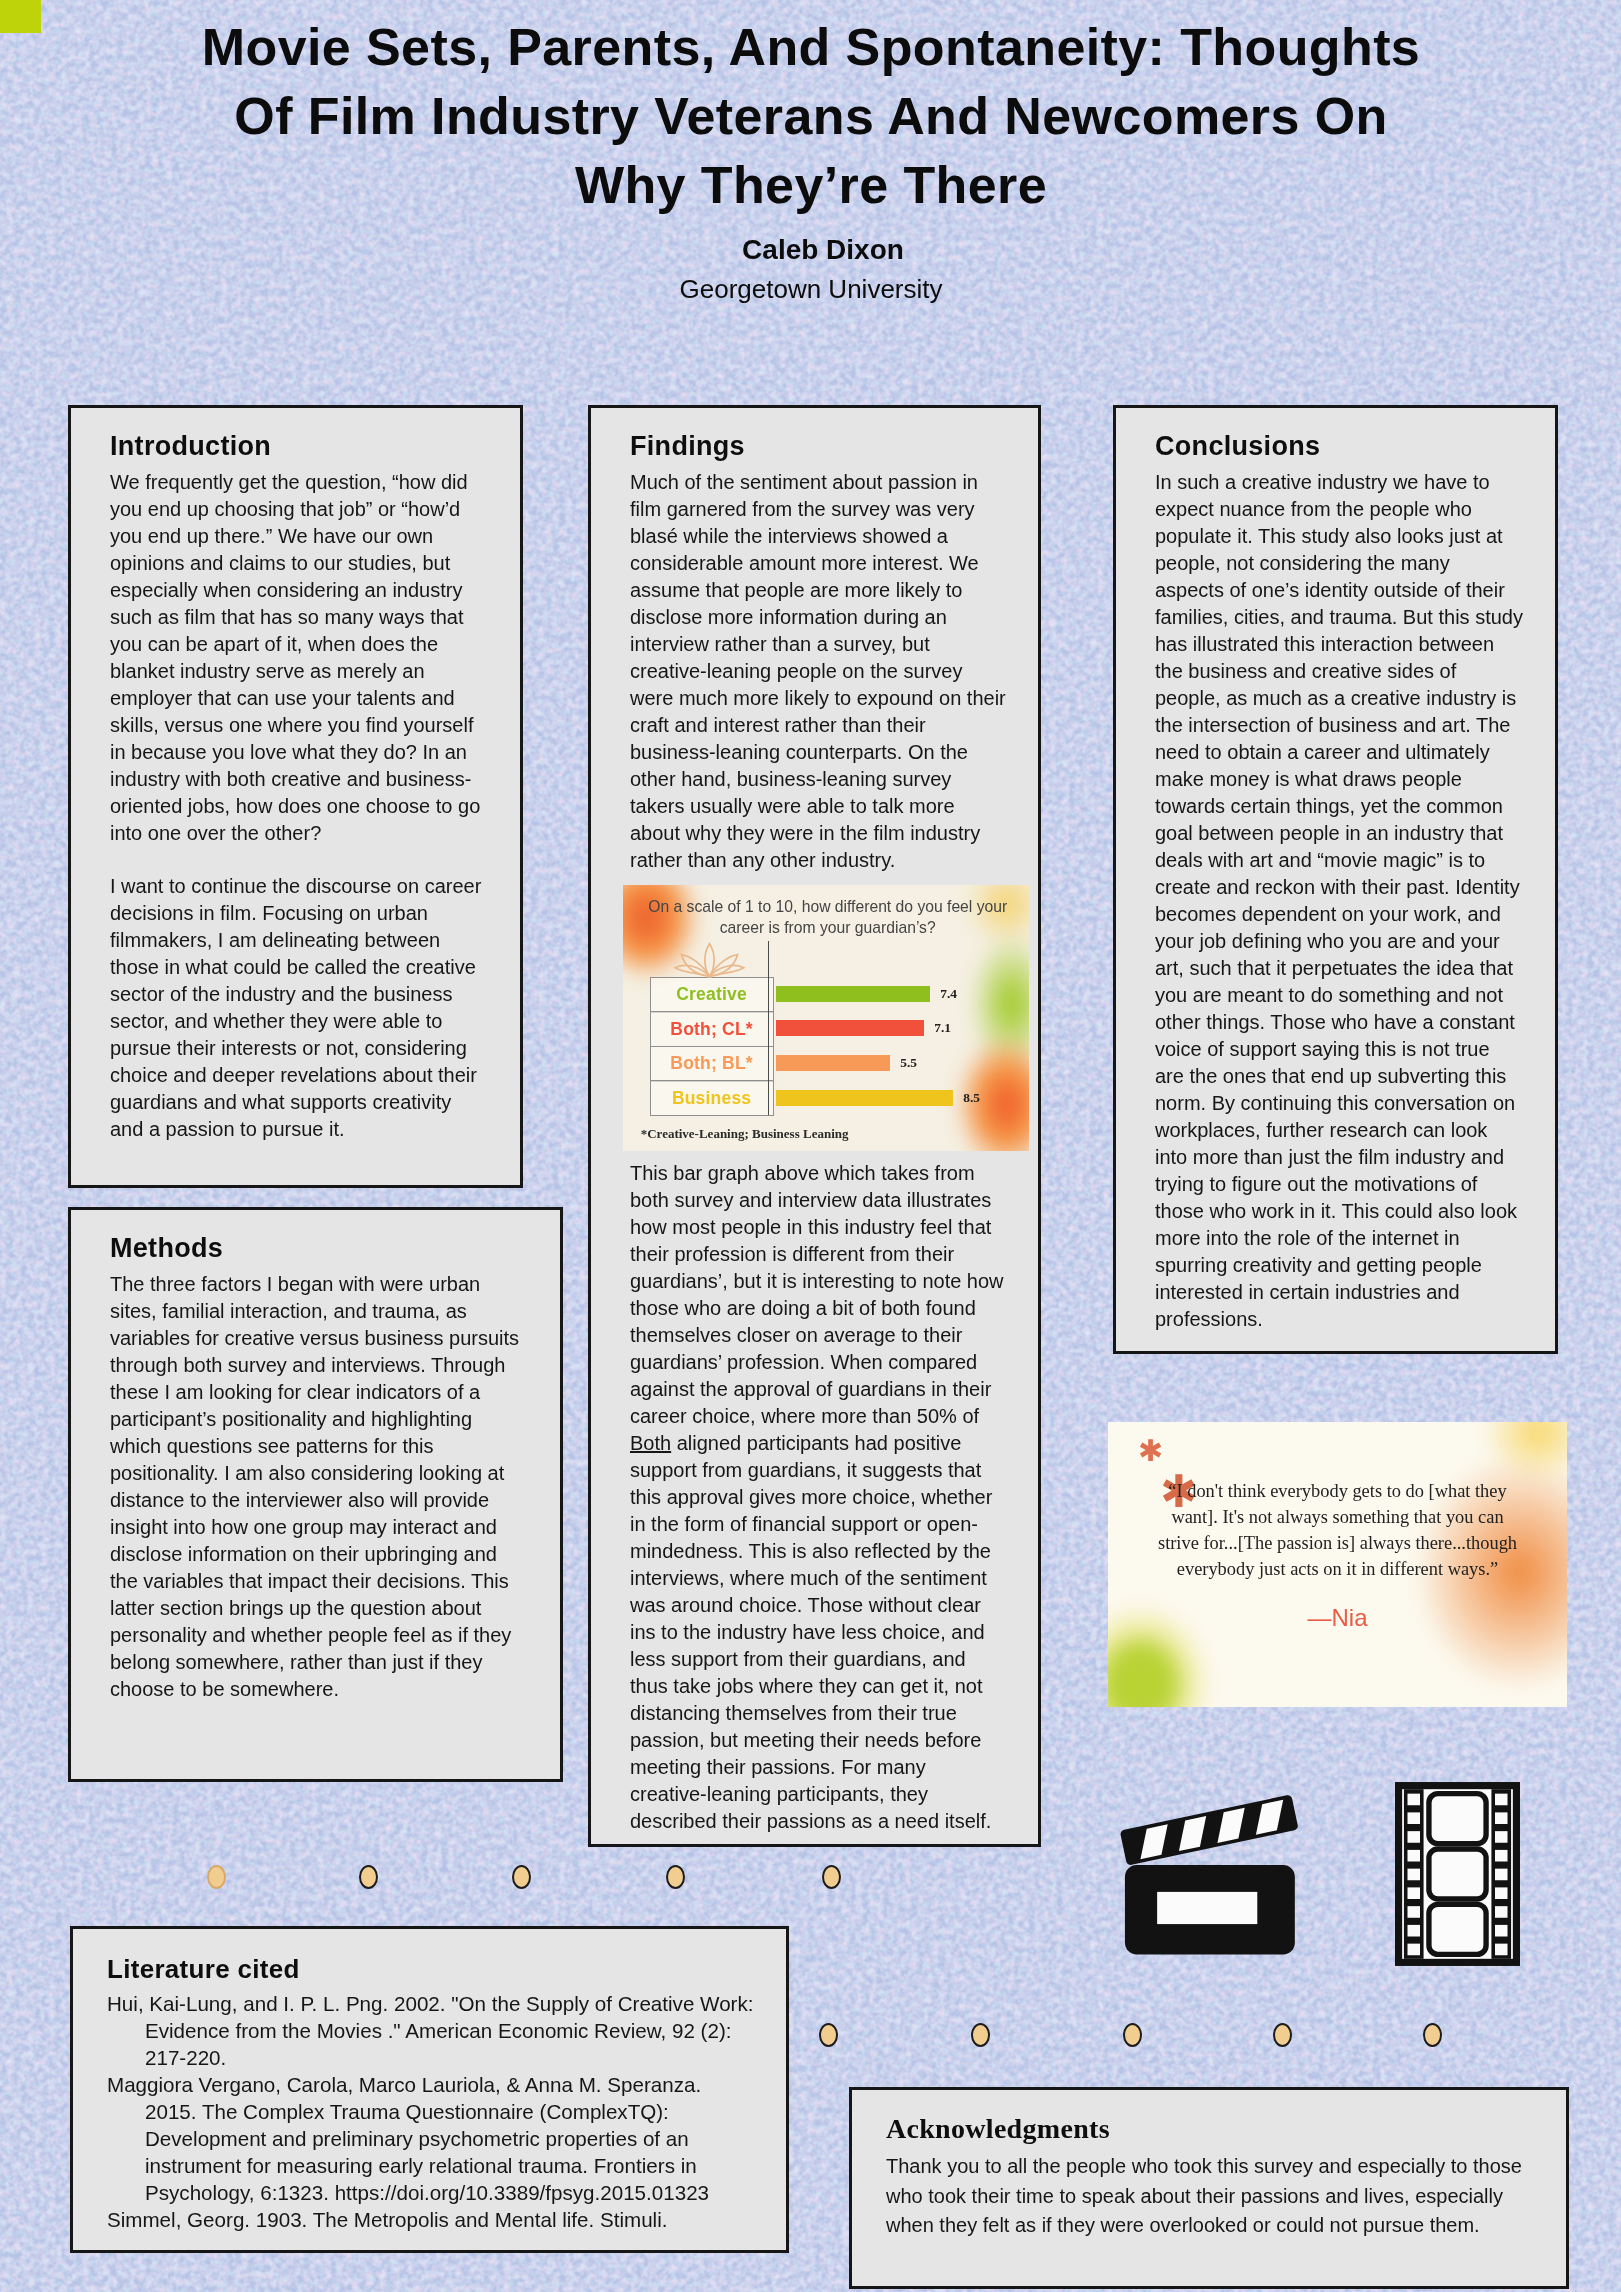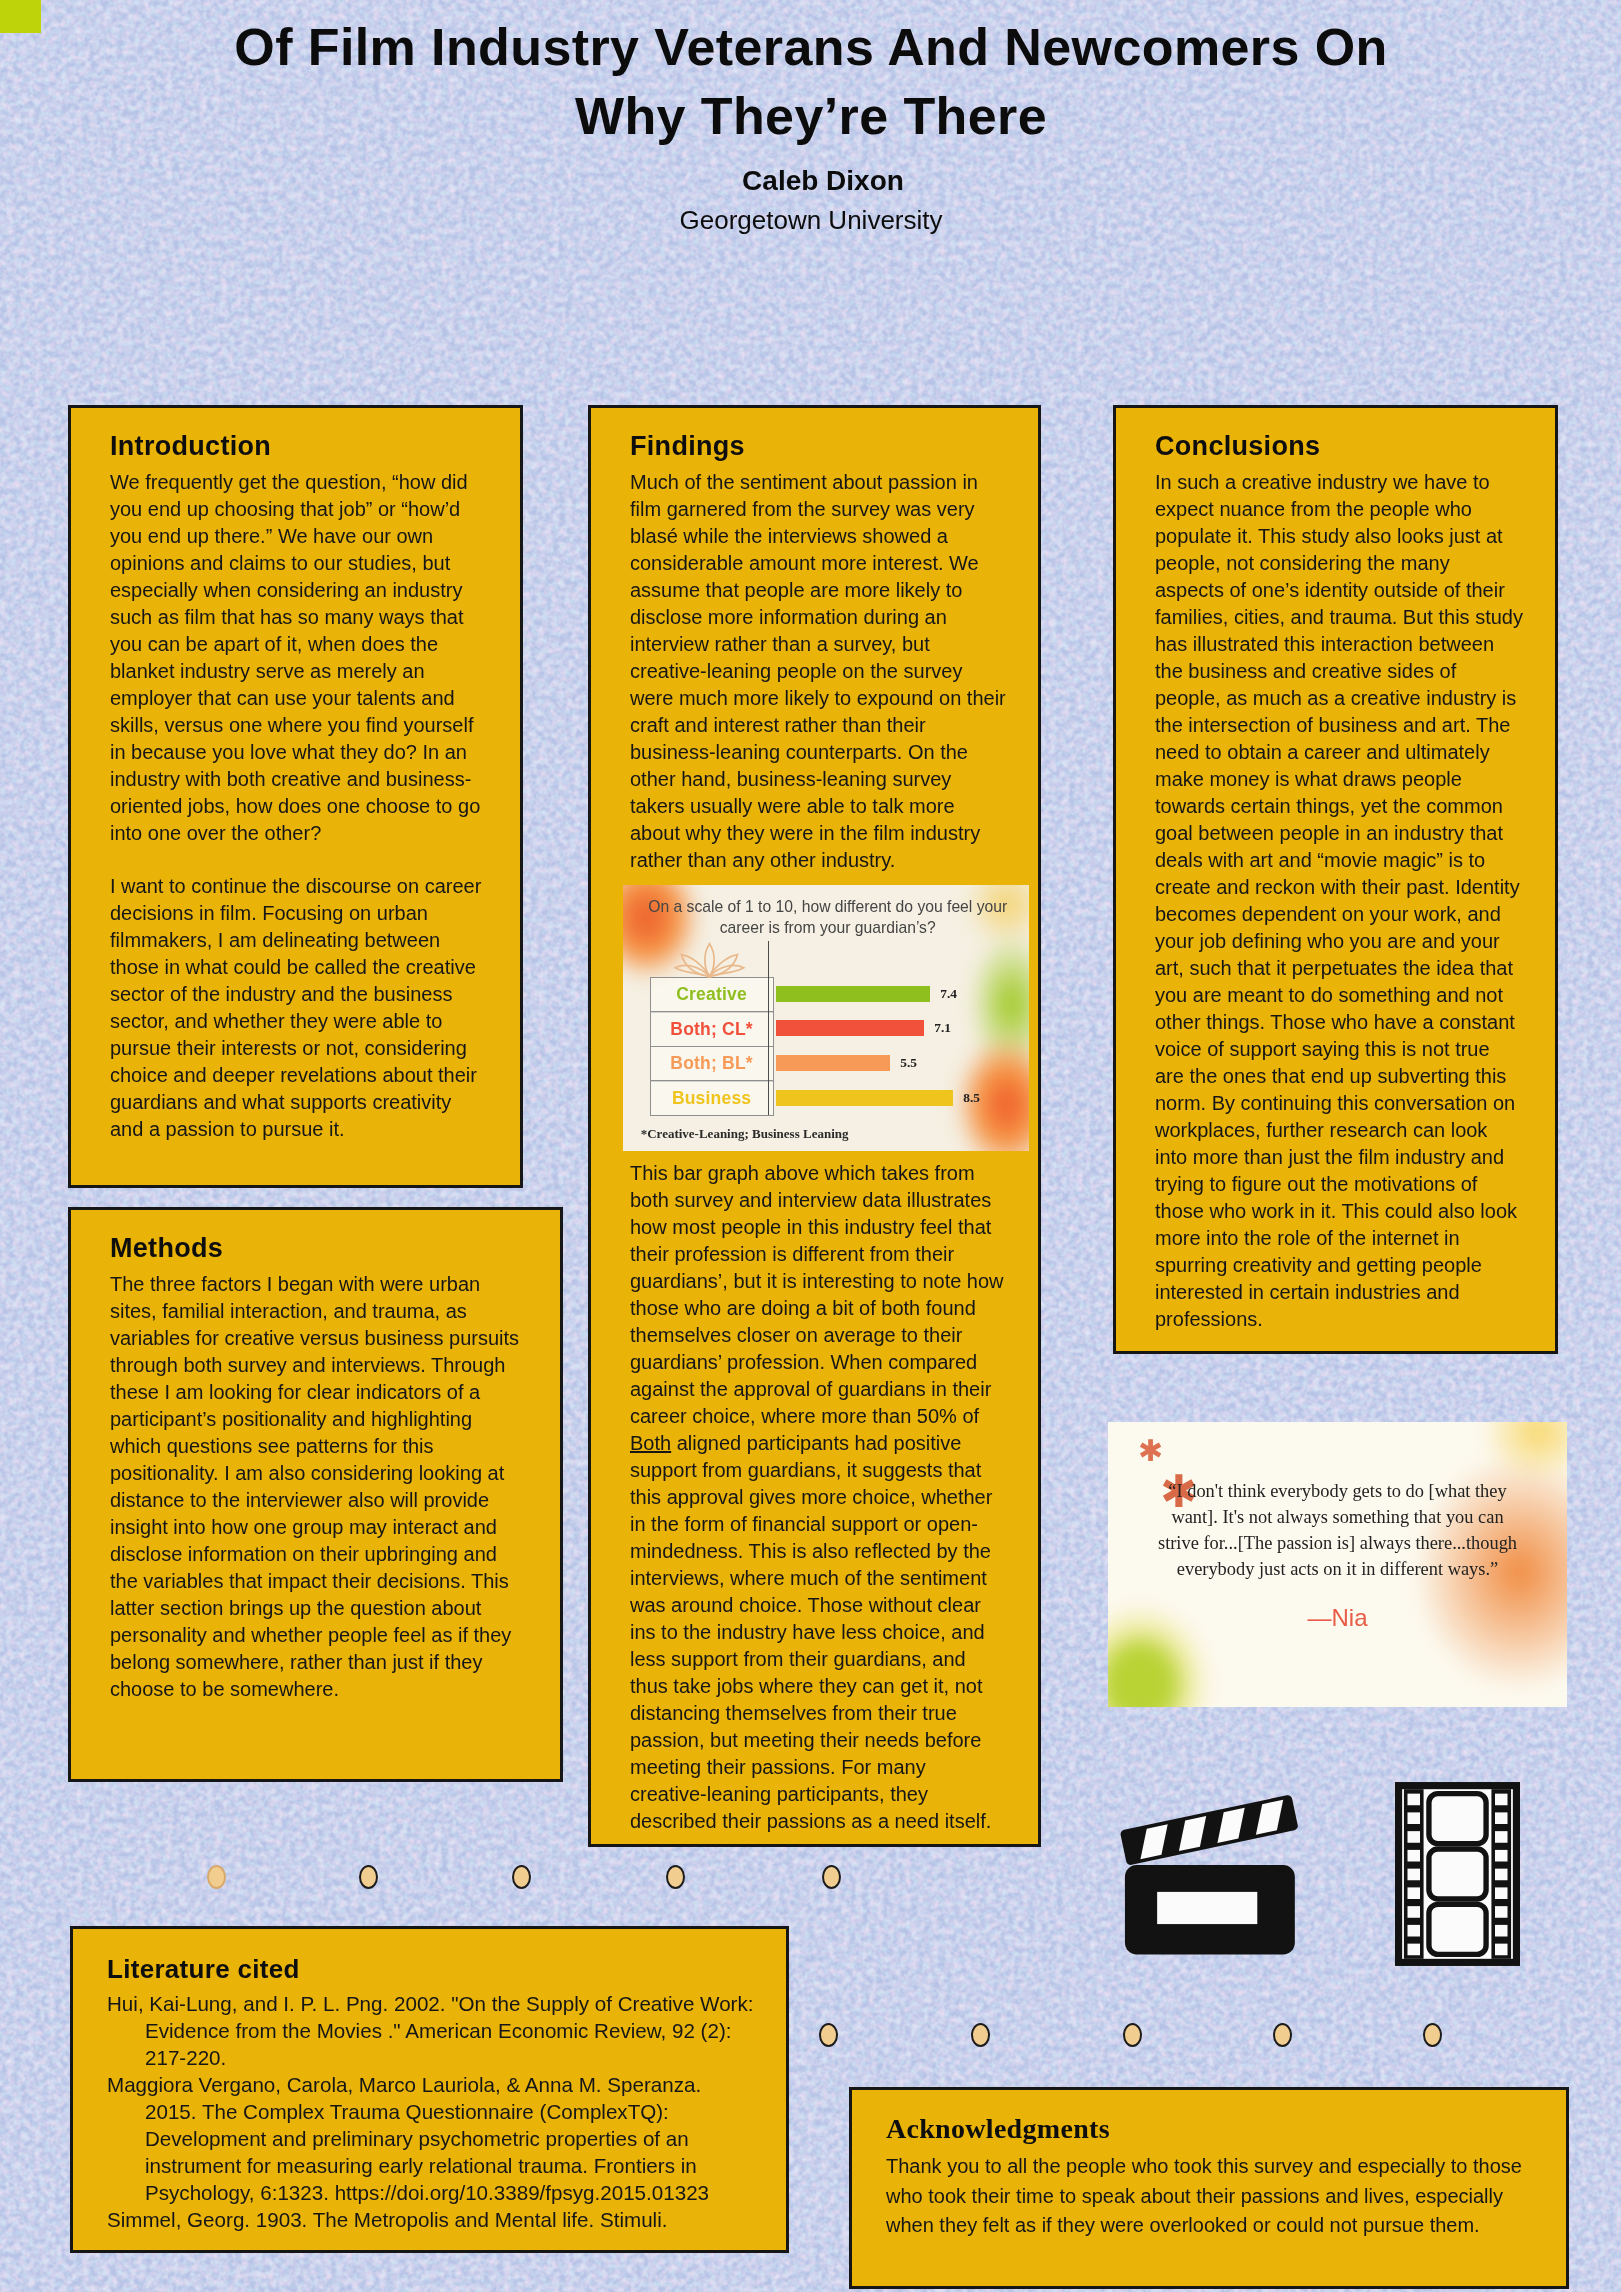--- a/index.html
+++ b/index.html
@@ -8,21 +8,21 @@
   svg.noise-bg { position:absolute; left:0; top:0; width:1622px; height:2293px; z-index:0; }
   .layer { position:absolute; z-index:1; }
 
   .corner-accent { left:0; top:0; width:41px; height:33px; background:#bed30a; }
 
   .title-wrap { left:0; top:12.5px; width:1622px; text-align:center; color:#0c0c0c; }
   .title-line { font-size:52px; font-weight:800; line-height:69px; letter-spacing:0.4px; }
   .author { margin-top:14.3px; font-size:28px; font-weight:700;padding-left:24px; }
   .affiliation { margin-top:8px; font-size:26px; font-weight:400; }
 
-  .panel { background:#eab308; border:3.1px solid #161616; padding:23px 32px 19.7px 39px; overflow:hidden; }
+  .panel { background:#e5e5e5; border:3.1px solid #161616; padding:23px 32px 19.7px 39px; overflow:hidden; }
   .panel h2 { font-size:27px; font-weight:700; letter-spacing:0.3px; margin-bottom:7.2px; color:#0e0e0e; }
   .panel p { font-size:20px; line-height:27px; }
   .para-gap { margin-top:26px; }
   .u { text-decoration:underline; }
 
   #intro { left:68px; top:405px; width:455px; height:783px; }
   #methods { left:68px; top:1207px; width:495px; height:575px; }
   #findings { left:588px; top:405px; width:453px; height:1442px; }
   #conclusions { left:1113px; top:405px; width:445px; height:949px; }
 
@@ -85,20 +85,21 @@
     </filter>
   </defs>
   <rect width="100%" height="100%" fill="#b7c3e6"></rect>
   <rect width="100%" height="100%" filter="url(#sp1)"></rect>
   <rect width="100%" height="100%" filter="url(#sp2)"></rect>
 </svg>
 
 <div class="layer corner-accent"></div>
 
 <header class="layer title-wrap">
+  <div class="title-line">Movie Sets, Parents, And Spontaneity: Thoughts</div>
   <div class="title-line">Of Film Industry Veterans And Newcomers On</div>
   <div class="title-line">Why They’re There</div>
   <div class="author">Caleb Dixon</div>
   <div class="affiliation">Georgetown University</div>
 </header>
 
 <section id="intro" class="layer panel">
   <h2>Introduction</h2>
   <p>We frequently get the question, “how did you end up choosing that job” or “how’d you end up there.” We have our own opinions and claims to our studies, but especially when considering an industry such as film that has so many ways that you can be apart of it, when does the blanket industry serve as merely an employer that can use your talents and skills, versus one where you find yourself in because you love what they do? In an industry with both creative and business-oriented jobs, how does one choose to go into one over the other?</p>
   <p class="para-gap">I want to continue the discourse on career decisions in film. Focusing on urban filmmakers, I am delineating between those in what could be called the creative sector of the industry and the business sector, and whether they were able to pursue their interests or not, considering choice and deeper revelations about their guardians and what supports creativity and a passion to pursue it.</p>

